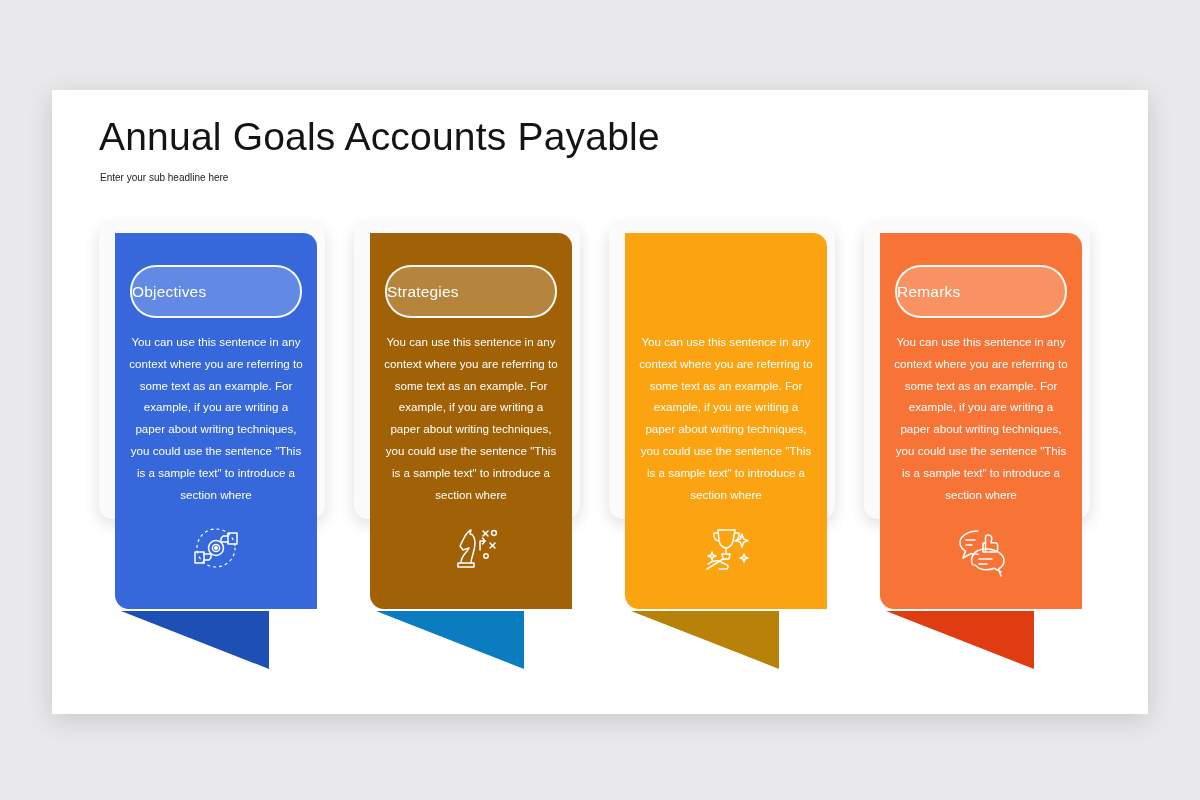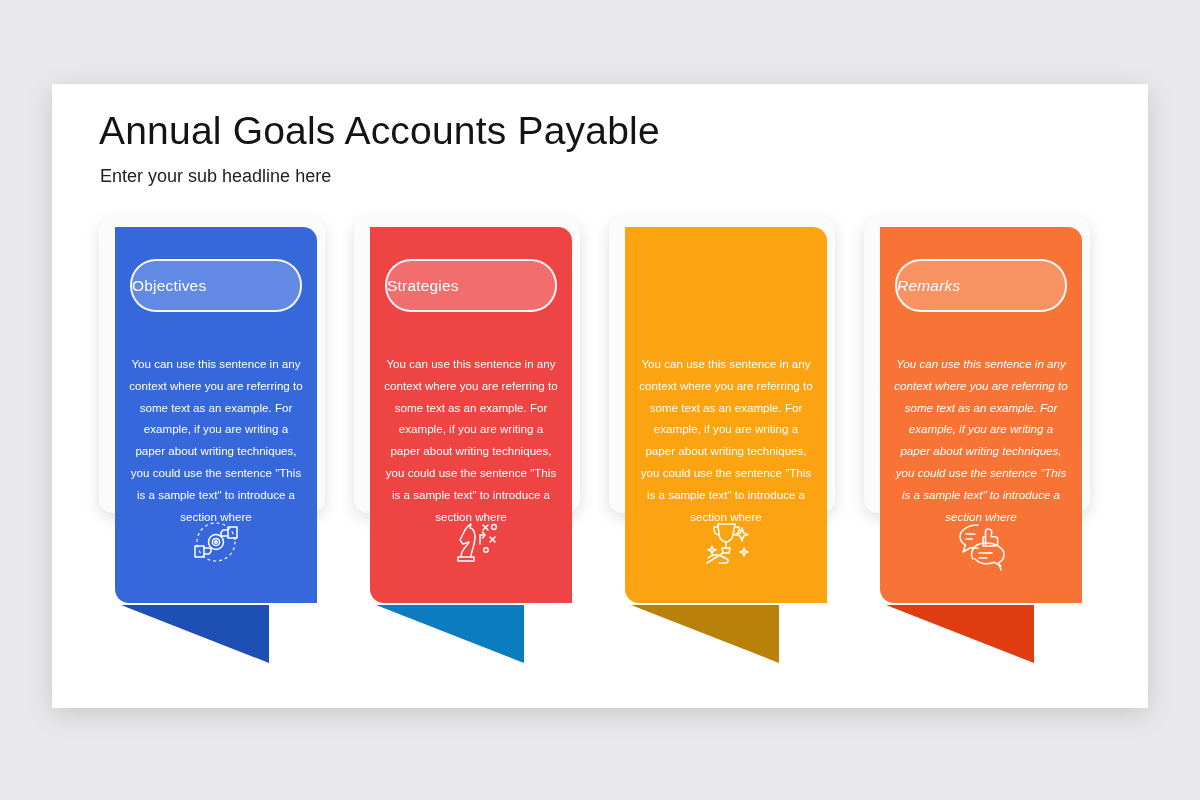--- a/index.html
+++ b/index.html
@@ -11,21 +11,21 @@
     height: 800px;
     background: #e9e9eb;
     font-family: "Liberation Sans", sans-serif;
     overflow: hidden;
   }
 
   
   .slide {
     position: absolute;
     left: 52px;
-    top: 84px;
+    top: 90px;
     width: 1096px;
     height: 624px;
     background: #ffffff;
     box-shadow: 0 6px 26px rgba(0,0,0,0.14);
   }
 
   
   .slide-title {
     position: absolute;
     left: 47px;
@@ -33,21 +33,21 @@
     font-size: 39px;
     font-weight: 400;
     letter-spacing: 0.2px;
     color: #141414;
     white-space: nowrap;
   }
   .slide-subtitle {
     position: absolute;
     left: 48px;
     top: 82px;
-    font-size: 18px;
+    font-size: 10px;
     font-weight: 400;
     color: #222222;
     white-space: nowrap;
   }
 
   
   .cards {
     position: absolute;
     left: 47px;
     top: 133px;
@@ -56,21 +56,21 @@
   }
   .card-slot {
     position: absolute;
     top: 0;
     width: 226px;
     height: 460px;
   }
   .card-slot.s1 { left: 0px; }
   .card-slot.s2 { left: 255px; }
   .card-slot.s3 { left: 510px; }
-  .card-slot.s4 { left: 765px; font-style: italic; }
+  .card-slot.s4 { left: 765px; }
 
   
   .card-panel {
     position: absolute;
     left: 0;
     top: 0;
     width: 226px;
     height: 296px;
     background: #fbfbfb;
     border-radius: 14px;
@@ -114,21 +114,20 @@
   
   .card-text {
     position: absolute;
     left: 14px;
     top: 98px;
     width: 174px;
     color: #ffffff;
     font-size: 11.6px;
     line-height: 21.8px;
     text-align: center;
-    margin-top: 28px;
   }
 
   
   .card-icon {
     position: absolute;
     left: 50%;
     transform: translateX(-50%);
     top: 284px;
     width: 62px;
     height: 62px;
@@ -186,21 +185,21 @@
 
     <div class="card-slot s2">
       <div class="card-panel"></div>
 
       <div class="card-ribbon">
         <svg viewBox="0 0 148 58" preserveAspectRatio="none">
           <polygon points="0,0 148,0 148,58" fill="#0c7cc0"></polygon>
         </svg>
       </div>
 
-      <div class="card-body" style="background:#ef4444">
+      <div class="card-body" style="background:#a16207">
         <div class="card-pill">
           <span class="card-pill-label">Strategies</span>
         </div>
         <div class="card-text">You can use this sentence in any context where you are referring to some text as an example. For example, if you are writing a paper about writing techniques, you could use the sentence "This is a sample text" to introduce a section where</div>
         <div class="card-icon">
           <svg viewBox="0 0 62 62" fill="none" stroke="#ffffff" stroke-width="1.5" stroke-linecap="round" stroke-linejoin="round">
             <path d="M18 50 L34 50 L34 46 L18 46 Z"></path>
             <path d="M21 46 C21 38 27 36 29 31 L23 33 L20 29 L24 21 C26 17 29 14 31 13 L30 17 C33 17 35 21 35 26 C35 35 31 40 31 46"></path>
             <line x1="43" y1="14" x2="48" y2="19"></line>
             <line x1="48" y1="14" x2="43" y2="19"></line>

